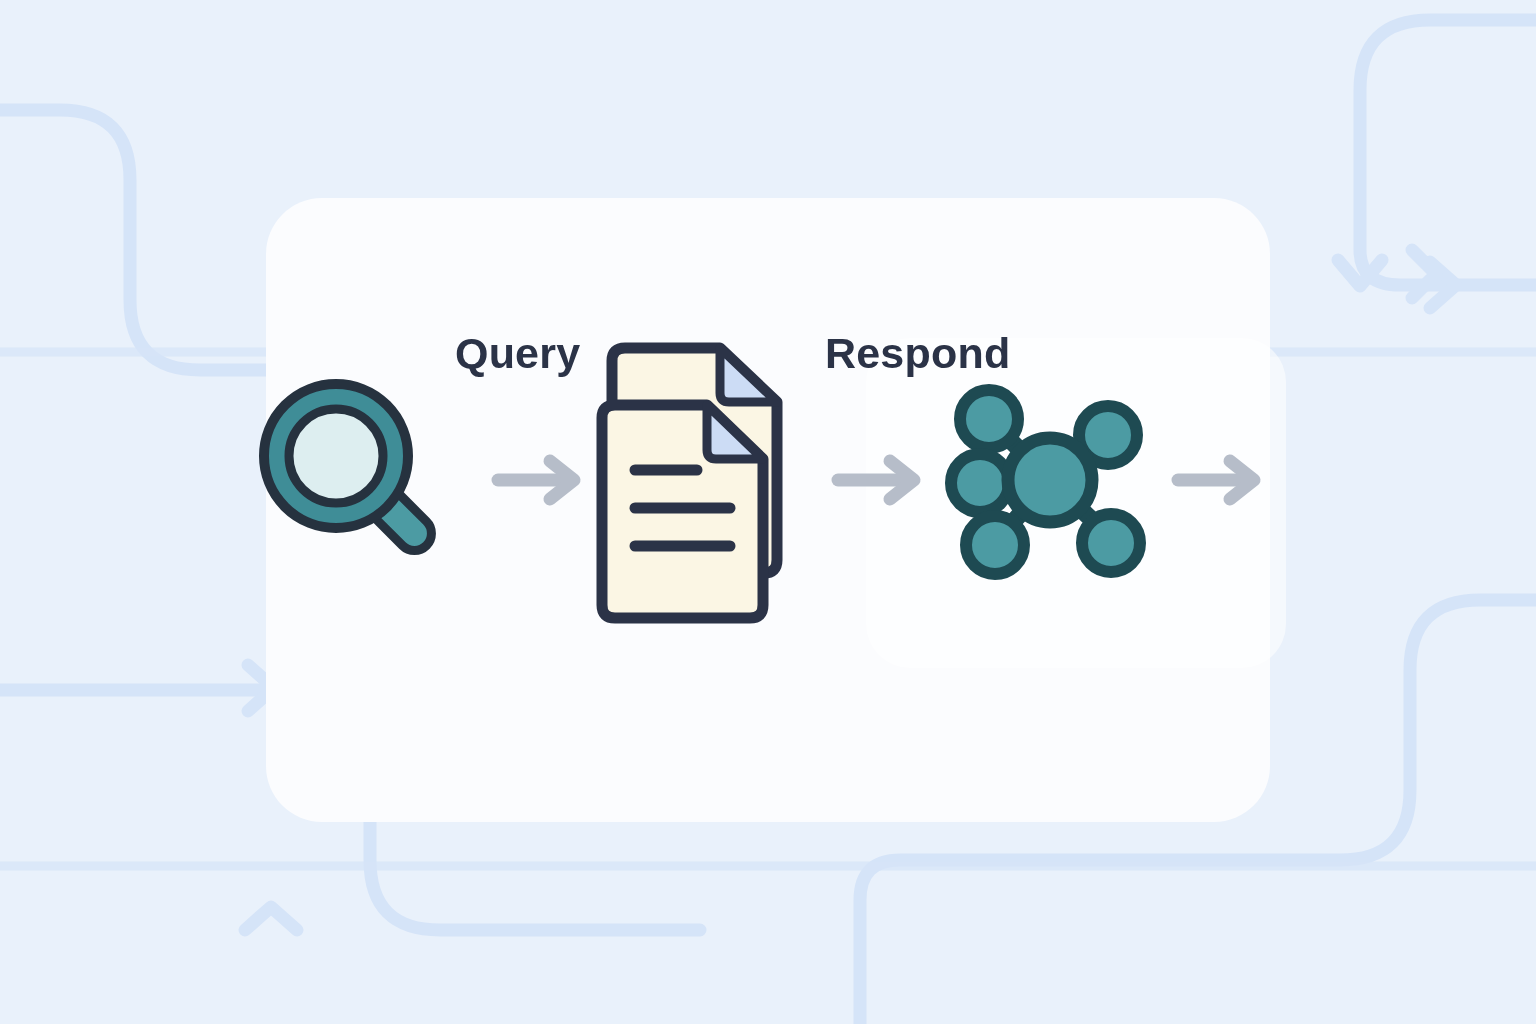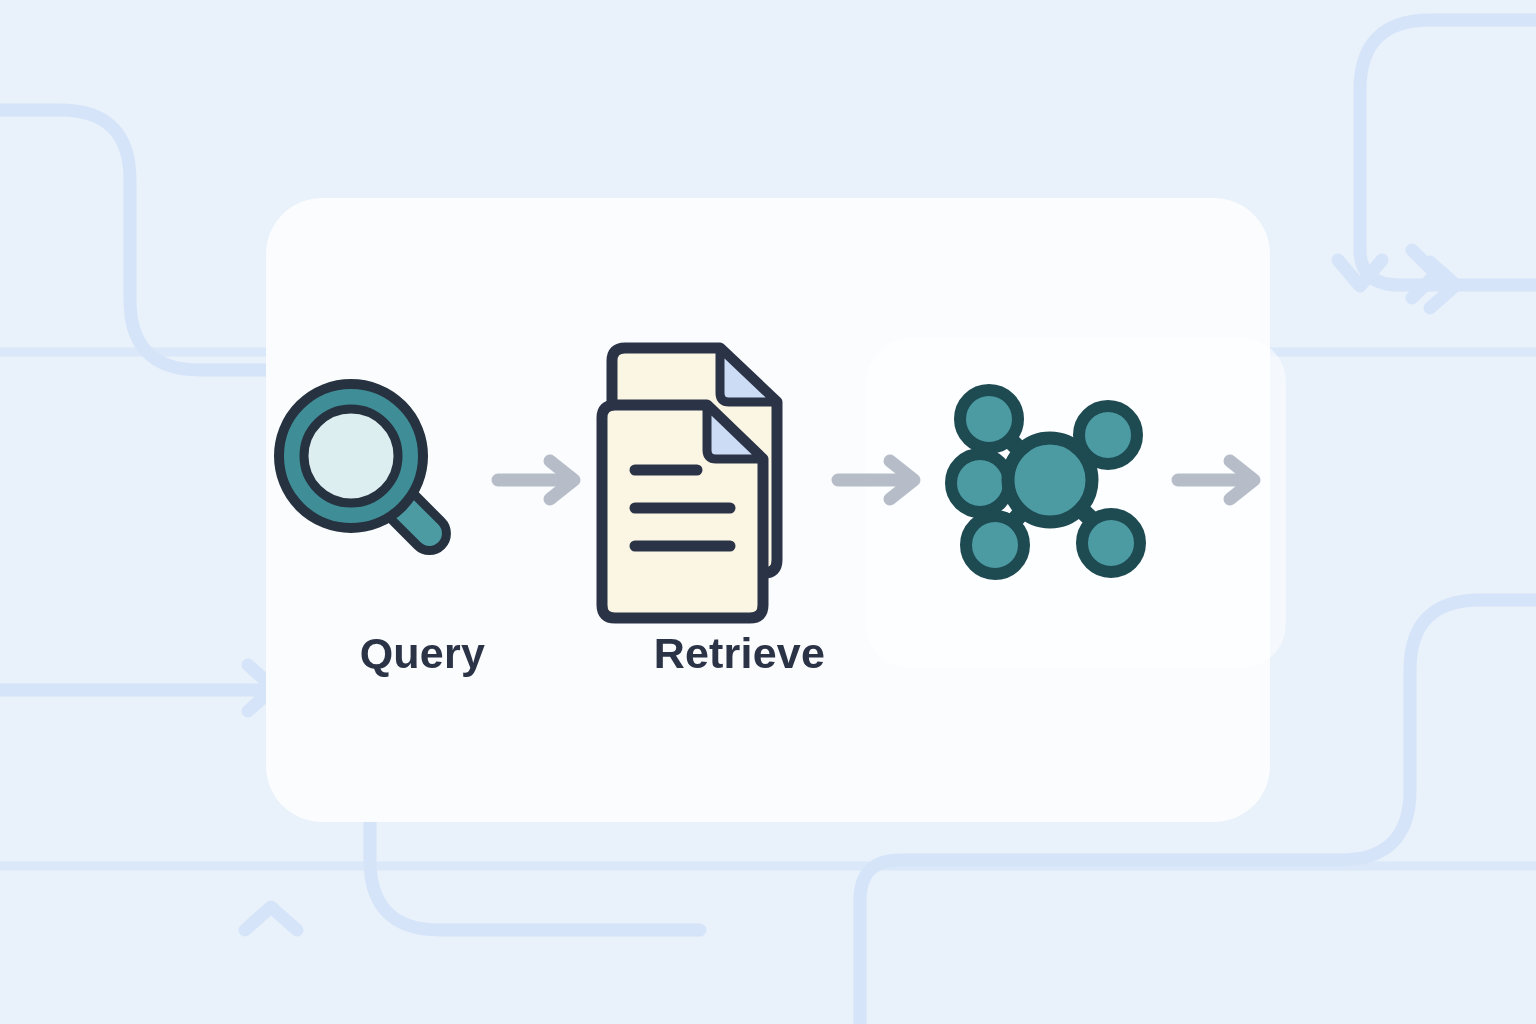--- a/index.html
+++ b/index.html
@@ -61,22 +61,22 @@
     height: 400px;
     display: flex;
     flex-direction: row;
     align-items: flex-start;
     justify-content: center;
   }
 
   .stage-block {
     width: 230px;
     display: flex;
-    flex-direction: column;
-    align-items: flex-end;
+    flex-direction: row;
+    align-items: flex-start;
   }
   .icon-area {
     height: 300px;
     width: 230px;
     display: flex;
     align-items: center;
     justify-content: center;
   }
   .stage-label {
     font-size: 43px;
@@ -174,21 +174,21 @@
             <path d="M 20 75 H 112 L 168 129 V 275 Q 168 288 155 288 H 20 Q 7 288 7 275 V 88 Q 7 75 20 75 Z" fill="#fbf6e4" stroke="#2b3347" stroke-width="11" stroke-linejoin="round"></path>
             <path d="M 112 75 L 168 129 H 121 Q 112 129 112 120 Z" fill="#ccdcf5" stroke="#2b3347" stroke-width="9" stroke-linejoin="round"></path>
             <g stroke="#2b3347" stroke-width="11" stroke-linecap="round">
               <path d="M 40 140 H 102"></path>
               <path d="M 40 178 H 135"></path>
               <path d="M 40 216 H 135"></path>
             </g>
           </g>
         </svg>
       </div>
-      <div class="stage-label">Retrieve</div>
+      <div class="stage-label">Respond</div>
     </div>
 
     <div class="arrow-cell">
       <svg width="100" height="58" viewBox="0 0 100 58" fill="none">
         <g stroke="#b6bdc9" stroke-width="13" stroke-linecap="round" stroke-linejoin="round" fill="none">
           <path d="M 8 29 H 78"></path>
           <path d="M 60 10 L 84 29 L 60 48"></path>
         </g>
       </svg>
     </div>

